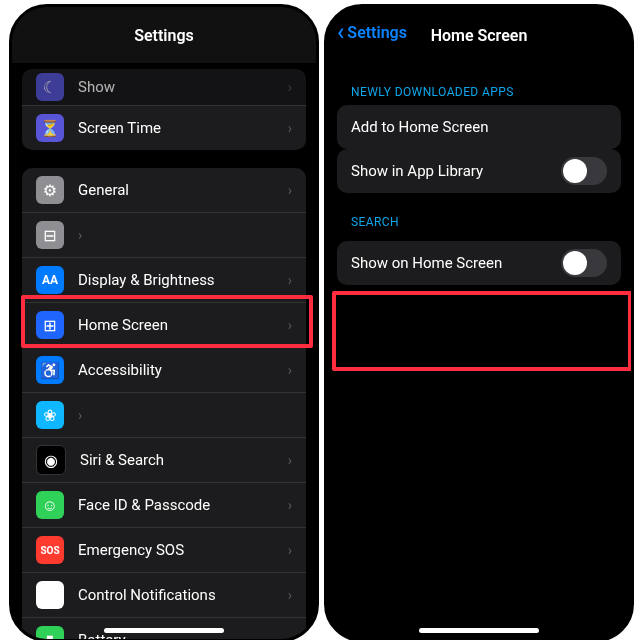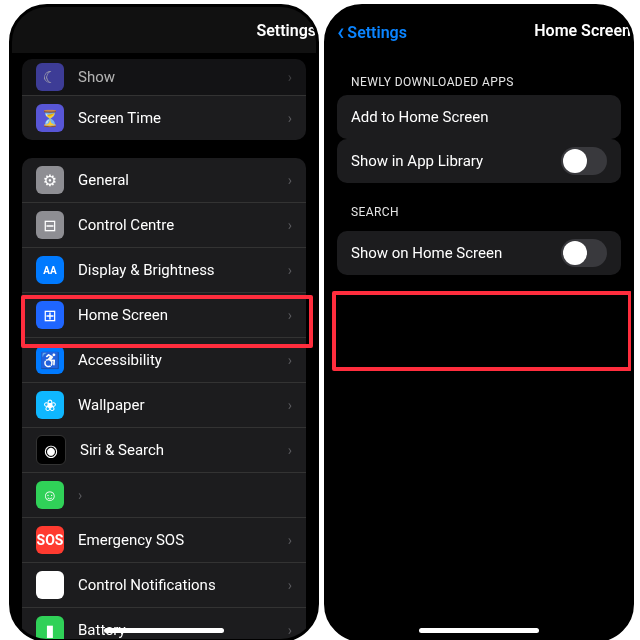--- a/index.html
+++ b/index.html
@@ -1,24 +1,24 @@
 <!DOCTYPE html>
 <html><head>
 <meta charset="utf-8">
 <style>
 html,body{margin:0;padding:0;background:#fff;font-family:-apple-system,BlinkMacSystemFont,"Segoe UI",Roboto,sans-serif}
 .stage{width:640px;height:640px;position:relative;background:#fff}
 .phone{position:absolute;top:4px;width:304px;height:632px;border:3px solid #000;border-radius:38px;background:#000;overflow:hidden}
 .phone.left{left:9px}
 .phone.right{left:324px}
-.hdr{height:46px;position:relative;display:flex;align-items:center;justify-content:flex-end;background:#111;color:#fff;font-size:16px;font-weight:600}
+.hdr{height:56px;position:relative;display:flex;align-items:center;justify-content:center;background:#111;color:#fff;font-size:16px;font-weight:600}
 .phone.right .hdr{background:#000}
 .back{position:absolute;left:10px;top:0;height:50px;display:flex;align-items:center;color:#0a84ff;font-size:16px;gap:3px}
 .group{margin:18px 10px 0 10px;border-radius:10px;overflow:hidden}
-.grouphdr{color:#e5e5e5;font-size:12px;letter-spacing:.4px;margin:22px 0 6px 24px;text-transform:uppercase}
+.grouphdr{color:#0ea5e9;font-size:12px;letter-spacing:.4px;margin:22px 0 6px 24px;text-transform:uppercase}
 .row{display:flex;align-items:center;height:44px;background:#1c1c1e;color:#fff;font-size:15px;padding:0 14px;position:relative;border-top:1px solid #333}
 .row:first-child{border-top:none}
 .row .ic{width:28px;height:28px;border-radius:6px;margin-right:14px;display:flex;align-items:center;justify-content:center;font-size:16px;color:#fff;flex:0 0 28px}
 .row .lbl{flex:1}
 .row .chev{color:#5a5a5e;font-size:14px}
 .row .check{color:#0a84ff;font-size:18px;font-weight:700}
 .toggle{width:46px;height:28px;border-radius:14px;background:#39393d;position:relative}
 .toggle::after{content:"";position:absolute;width:24px;height:24px;border-radius:50%;background:#fff;top:2px;left:2px}
 .hl{position:absolute;border:4px solid #ff2d3d;border-radius:2px;pointer-events:none}
 .homebar{position:absolute;bottom:6px;left:50%;transform:translateX(-50%);width:120px;height:5px;background:#fff;border-radius:3px}
@@ -50,54 +50,53 @@
           </div>
         </div>
         <div class="group">
           <div class="row">
             <span class="ic bg-grey">⚙</span>
             <span class="lbl">General</span>
             <span class="chev">›</span>
           </div>
           <div class="row">
             <span class="ic bg-grey">⊟</span>
-            <span class="lbl">Control Centre</span>
             <span class="chev">›</span>
           </div>
           <div class="row">
-            <span class="ic bg-blue" style="font-size: 10px; font-weight: 700; border-radius: 7px;">AA</span>
+            <span class="ic bg-blue" style="font-size: 12px; font-weight: 700;">AA</span>
             <span class="lbl">Display &amp; Brightness</span>
             <span class="chev">›</span>
           </div>
           <div class="row">
             <span class="ic bg-dblue">⊞</span>
             <span class="lbl">Home Screen</span>
             <span class="chev">›</span>
           </div>
           <div class="row">
             <span class="ic bg-blue">♿</span>
             <span class="lbl">Accessibility</span>
             <span class="chev">›</span>
           </div>
           <div class="row">
             <span class="ic bg-cyan">❀</span>
-            <span class="lbl">Wallpaper</span>
             <span class="chev">›</span>
           </div>
           <div class="row">
             <span class="ic bg-black">◉</span>
             <span class="lbl">Siri &amp; Search</span>
             <span class="chev">›</span>
           </div>
           <div class="row">
             <span class="ic bg-green">☺</span>
+            <span class="lbl">Face ID &amp; Passcode</span>
             <span class="chev">›</span>
           </div>
           <div class="row">
-            <span class="ic bg-red" style="font-size: 14px; font-weight: 700;">SOS</span>
+            <span class="ic bg-red" style="font-size: 10px; font-weight: 700;">SOS</span>
             <span class="lbl">Emergency SOS</span>
             <span class="chev">›</span>
           </div>
           <div class="row">
             <span class="ic bg-white">✱</span>
             <span class="lbl">Control Notifications</span>
             <span class="chev">›</span>
           </div>
           <div class="row">
             <span class="ic bg-green">▮</span>

